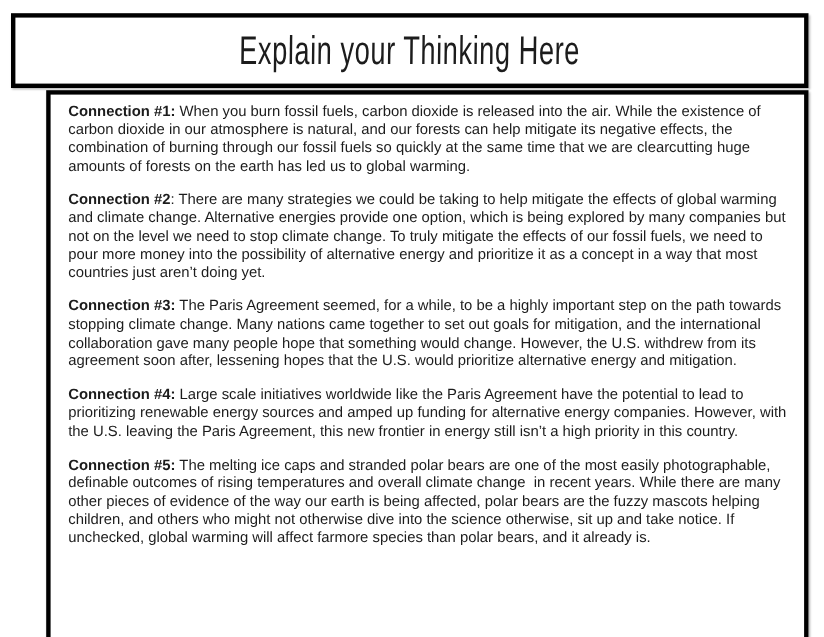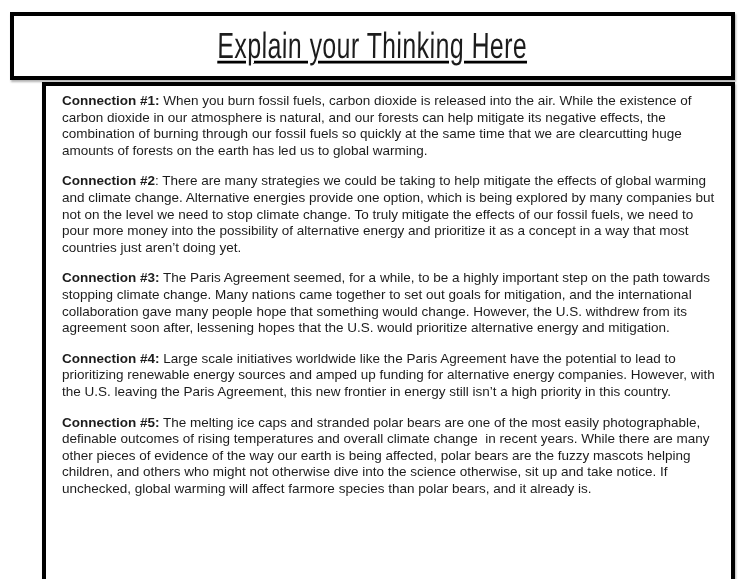--- a/index.html
+++ b/index.html
@@ -25,21 +25,20 @@
     background: #ffffff;
     box-sizing: border-box;
     box-shadow: 1px 2px 2px rgba(0,0,0,0.30);
   }
   .title-box {
     height: 68px;
     display: flex;
     align-items: center;
     justify-content: center;
     margin-bottom: 2px;
-    text-decoration: underline;
   }
   .title-text {
     font-size: 27px;
     color: #1c1c1c;
     letter-spacing: 0.5px;
     white-space: nowrap;
     transform: scaleY(1.35) scaleX(0.92) skewX(-1deg);
     transform-origin: center;
   }
   .content-box {

